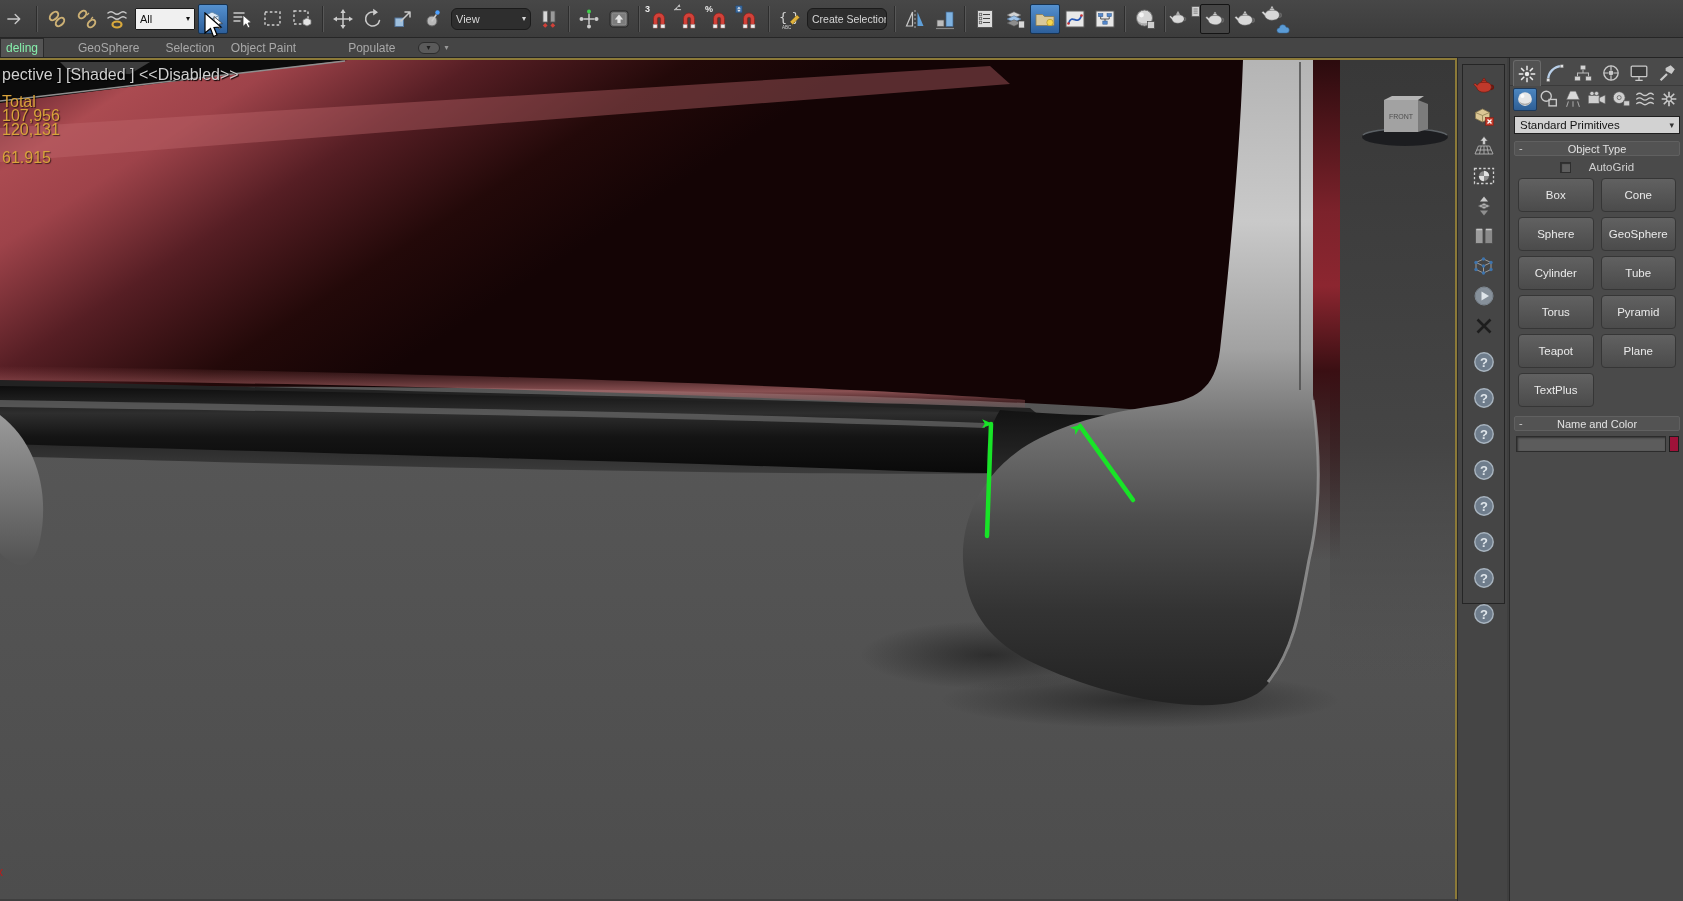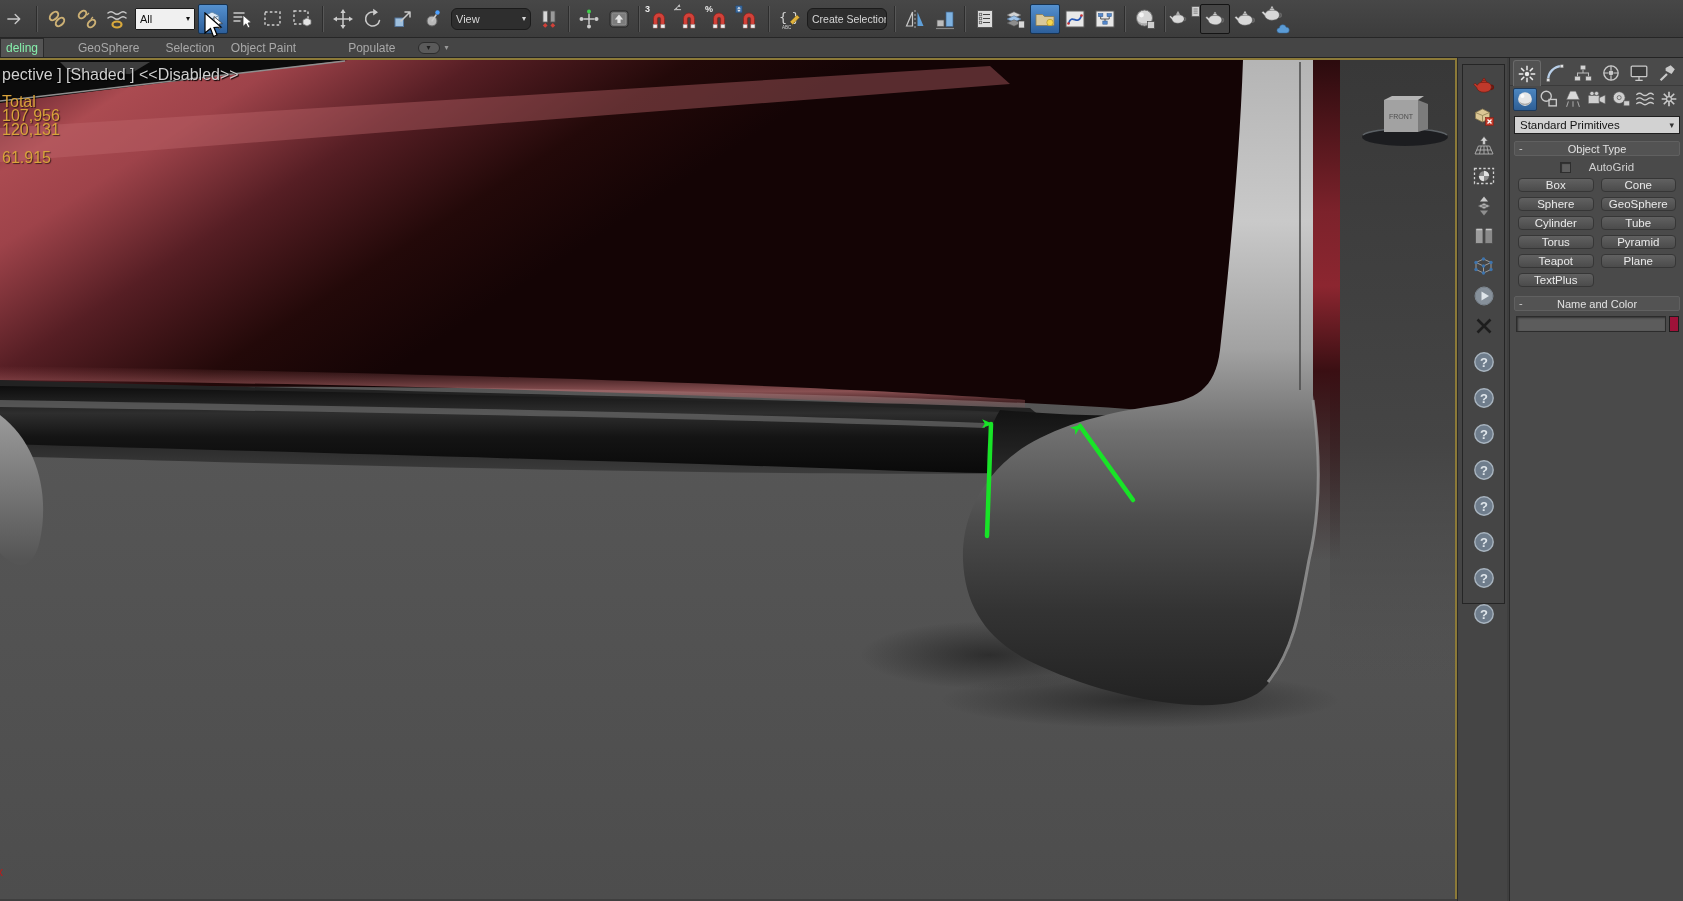--- a/index.html
+++ b/index.html
@@ -54,21 +54,21 @@
   .cp-dd{margin:4px 5px 2px 4px;height:18px;background:#d2d2d2;color:#141414;border:1px solid #1f1f1f;
     display:flex;align-items:center;padding:0 5px;font-size:11.5px;}
   .cp-dd .chev{margin-left:auto;color:#333;font-size:9px;}
   .rollout{margin:7px 5px 0 4px;}
   .ro-head{height:15px;background:#535353;border:1px solid #606060;border-radius:2px;display:flex;align-items:center;
     position:relative;justify-content:center;font-size:11px;color:#e2e2e2;}
   .ro-minus{position:absolute;left:4px;top:0;font-size:11px;color:#cfcfcf;}
   .autogrid{display:flex;align-items:center;justify-content:center;margin:5px 0 3px 0;gap:18px;color:#d0d0d0;}
   .cb{width:11px;height:11px;background:#5e5e5e;border:1px solid #2e2e2e;box-shadow:inset 1px 1px 1px rgba(0,0,0,.5);}
   .btn-grid{display:grid;grid-template-columns:1fr 1fr;gap:5px 7px;padding:2px 4px;}
-  .obtn{height:14px;background:linear-gradient(#616161,#4b4b4b);border:1px solid #363636;border-radius:4px;
+  .obtn{height:34px;background:linear-gradient(#616161,#4b4b4b);border:1px solid #363636;border-radius:4px;
     display:flex;align-items:center;justify-content:center;font-size:11.5px;color:#eaeaea;}
   .nc-row{display:flex;align-items:center;gap:3px;padding:5px 1px 2px 2px;}
   .name-field{flex:1;height:16px;background:#5c5c5c;border:1px solid #2c2c2c;box-shadow:inset 1px 1px 2px rgba(0,0,0,.45);
     color:#e8e8e8;font-size:11px;padding:0 3px;outline:none;}
   .swatch{width:17px;height:16px;border:1px solid #1e1e1e;}
 </style>
 </head>
 <body>
 
 <svg width="0" height="0" style="position:absolute">

